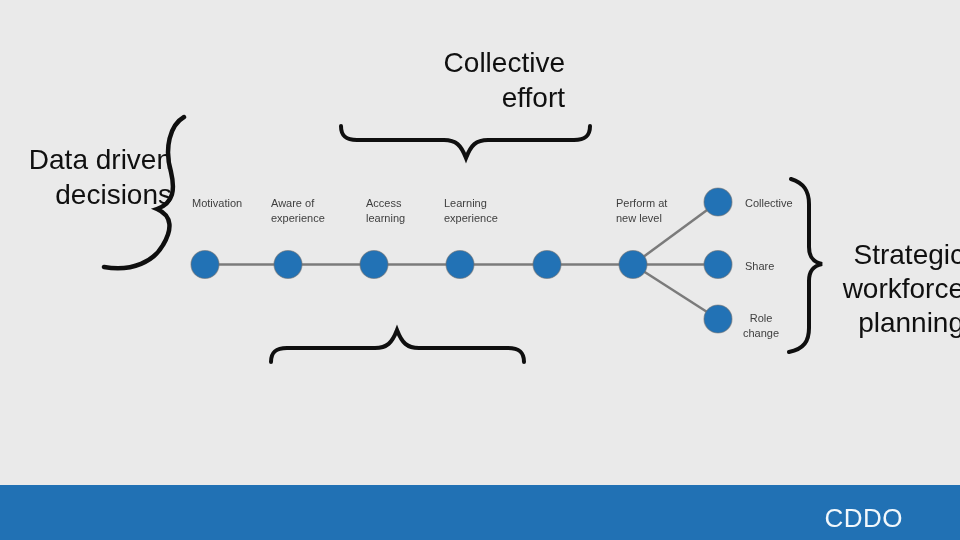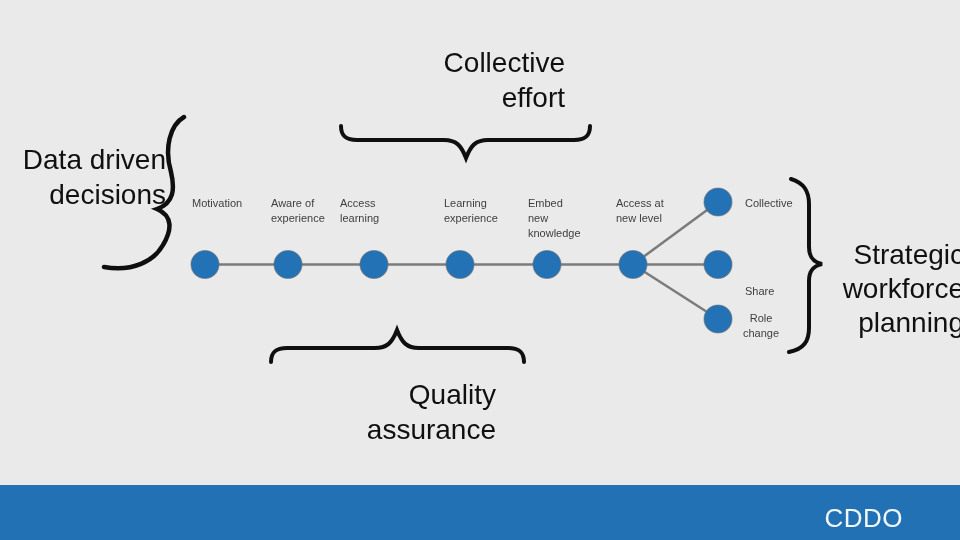--- a/index.html
+++ b/index.html
@@ -26,37 +26,37 @@
 
   .step-label, .outcome-label {
     position: absolute;
     font-size: 11px;
     line-height: 15px;
     color: #3e3e3e;
     white-space: pre-line;
   }
   .sl-0 { left: 192px; top: 196px; }
   .sl-1 { left: 271px; top: 196px; }
-  .sl-2 { left: 340px; top: 196px; }
+  .sl-2 { left: 366px; top: 196px; }
   .sl-3 { left: 444px; top: 196px; }
   .sl-4 { left: 528px; top: 196px; }
   .sl-5 { left: 616px; top: 196px; }
   .ol-0 { left: 745px; top: 196px; }
-  .ol-1 { left: 745px; top: 259px; margin-top: 25px; }
+  .ol-1 { left: 745px; top: 259px; }
   .ol-2 { left: 743px; top: 311px; text-align: center; }
 
   .big-label {
     position: absolute;
     font-size: 28px;
     line-height: 35px;
     color: #101010;
     text-align: right;
     white-space: pre-line;
   }
-  .bl-left   { left: 2px;   top: 142px; width: 164px; padding-left: 6px; }
+  .bl-left   { left: 8px;   top: 142px; width: 164px; padding-left: 6px; }
   .bl-top    { left: 365px; top: 45px;  width: 200px; }
   .bl-bottom { left: 296px; top: 377px; width: 200px; }
   .bl-right  { left: 806px; top: 238px; width: 158px; line-height: 34px; }
 
   .footer-bar {
     position: absolute;
     left: 0; top: 485px;
     width: 960px; height: 66px;
     background: #2171b4;
     display: flex;
@@ -96,37 +96,32 @@
     <path class="brace brace-left" d="M184,117 C170,125 164,148 171,172 C175,189 174,203 157,209 C173,216 172,230 163,245 C154,261 133,272 104,267"></path>
     <path class="brace" d="M341,126 C341,136 346,140 357,140 L444,140 C456,140 461,145 466,158 C471,145 476,140 488,140 L574,140 C585,140 590,136 590,126"></path>
     <path class="brace" d="M271,362 C271,352 276,348 287,348 L375,348 C387,348 392,343 397,330 C402,343 407,348 419,348 L508,348 C519,348 524,352 524,362"></path>
     <path class="brace" d="M791,179 C804,183 809,191 809,204 L809,247 C809,257 813,262 822,264 C813,266 809,271 809,281 L809,328 C809,341 804,349 789,352"></path>
   </svg>
 
   <div class="big-label bl-left">Data driven
 decisions</div>
   <div class="big-label bl-top">Collective
 effort</div>
-  <div class="big-label bl-bottom">Quality
-assurance</div>
   <div class="big-label bl-right">Strategic
 workforce
 planning</div>
 
   <div class="step-label sl-0">Motivation</div>
   <div class="step-label sl-1">Aware of
 experience</div>
   <div class="step-label sl-2">Access
 learning</div>
   <div class="step-label sl-3">Learning
 experience</div>
-  <div class="step-label sl-4">Embed
-new
-knowledge</div>
-  <div class="step-label sl-5">Access at
+  <div class="step-label sl-5">Perform at
 new level</div>
 
   <div class="outcome-label ol-0">Collective</div>
   <div class="outcome-label ol-1">Share</div>
   <div class="outcome-label ol-2">Role
 change</div>
 
   <div class="footer-bar">
     <span class="brand">CDDO</span>
   </div>

